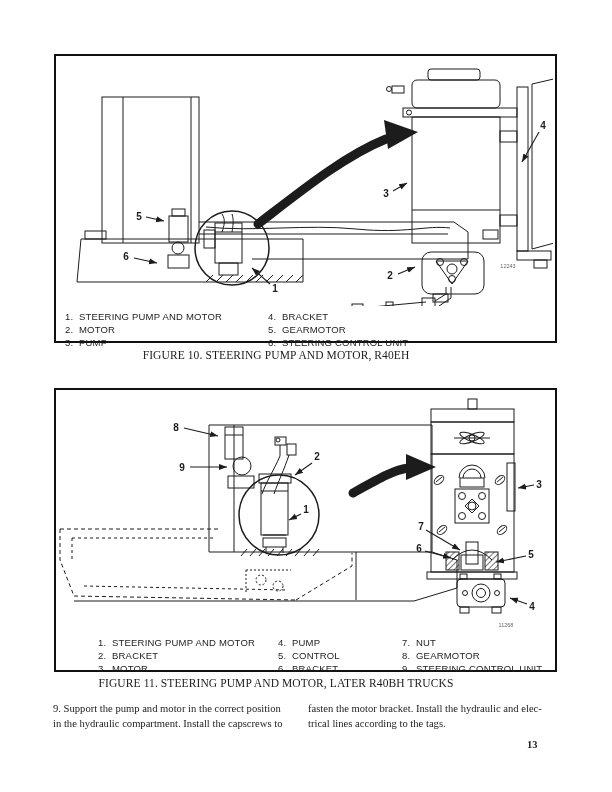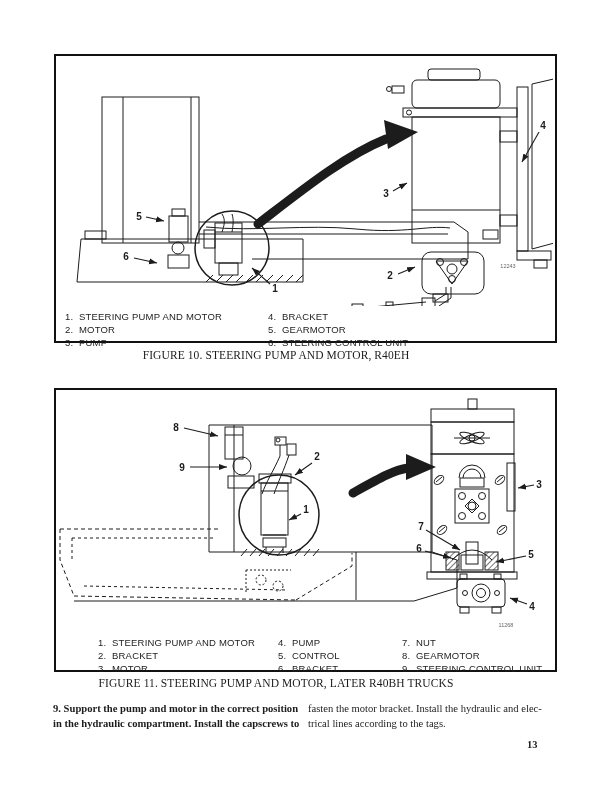--- a/index.html
+++ b/index.html
@@ -280,21 +280,21 @@
   </div>
   <div class="legend-col" style="left:346px;top:247px;">
     <div class="legend-row"><span class="ln">7.</span><span>NUT</span></div>
     <div class="legend-row"><span class="ln">8.</span><span>GEARMOTOR</span></div>
     <div class="legend-row"><span class="ln">9.</span><span>STEERING CONTROL UNIT</span></div>
   </div>
 </div>
 
 <div class="caption" style="top:677px;">FIGURE 11. STEERING PUMP AND MOTOR, LATER R40BH TRUCKS</div>
 
-<div class="bodycol" style="left:53px;top:701px;font-weight:bold;">
+<div class="bodycol" style="left:53px;top:701px;">
   <div>9. Support the pump and motor in the correct position</div>
   <div>in the hydraulic compartment. Install the capscrews to</div>
 </div>
 <div class="bodycol" style="left:308px;top:701px;font-family:Liberation Serif, serif;">
   <div>fasten the motor bracket. Install the hydraulic and elec-</div>
   <div>trical lines according to the tags.</div>
 </div>
 
 <div class="pagenum" style="left:527px;top:739px;">13</div>
 

